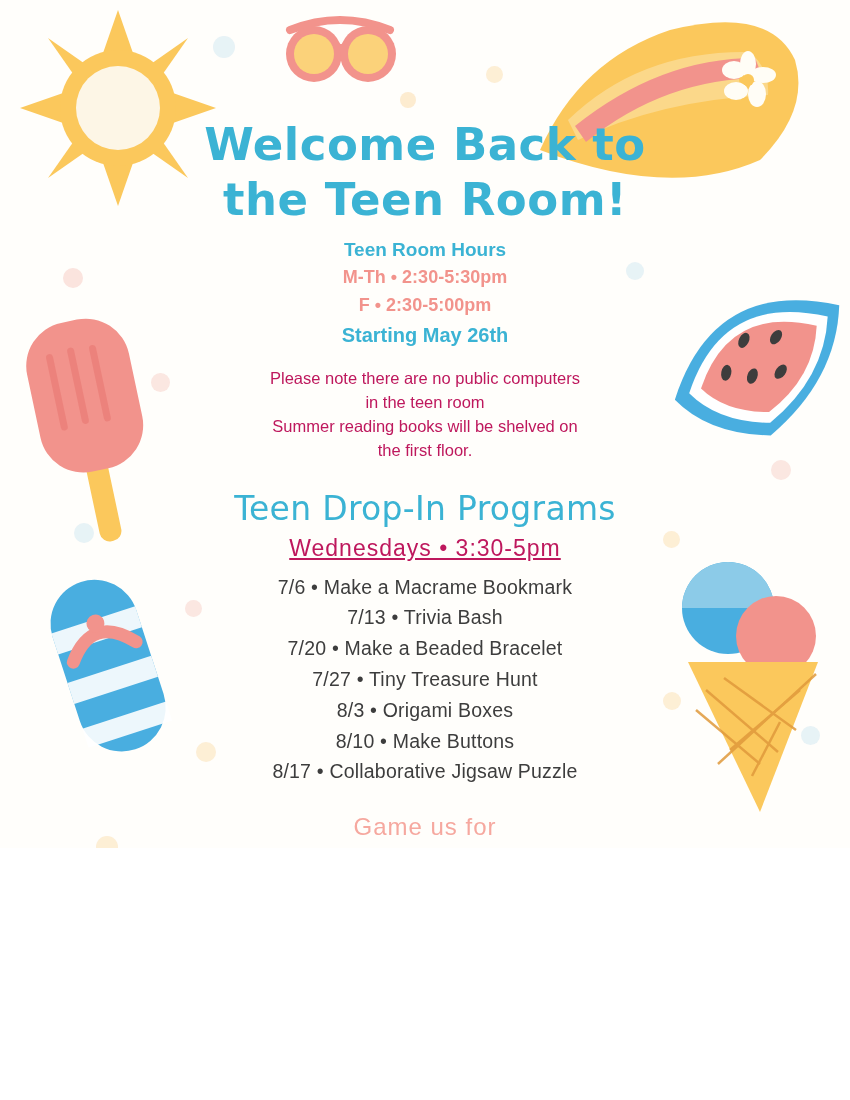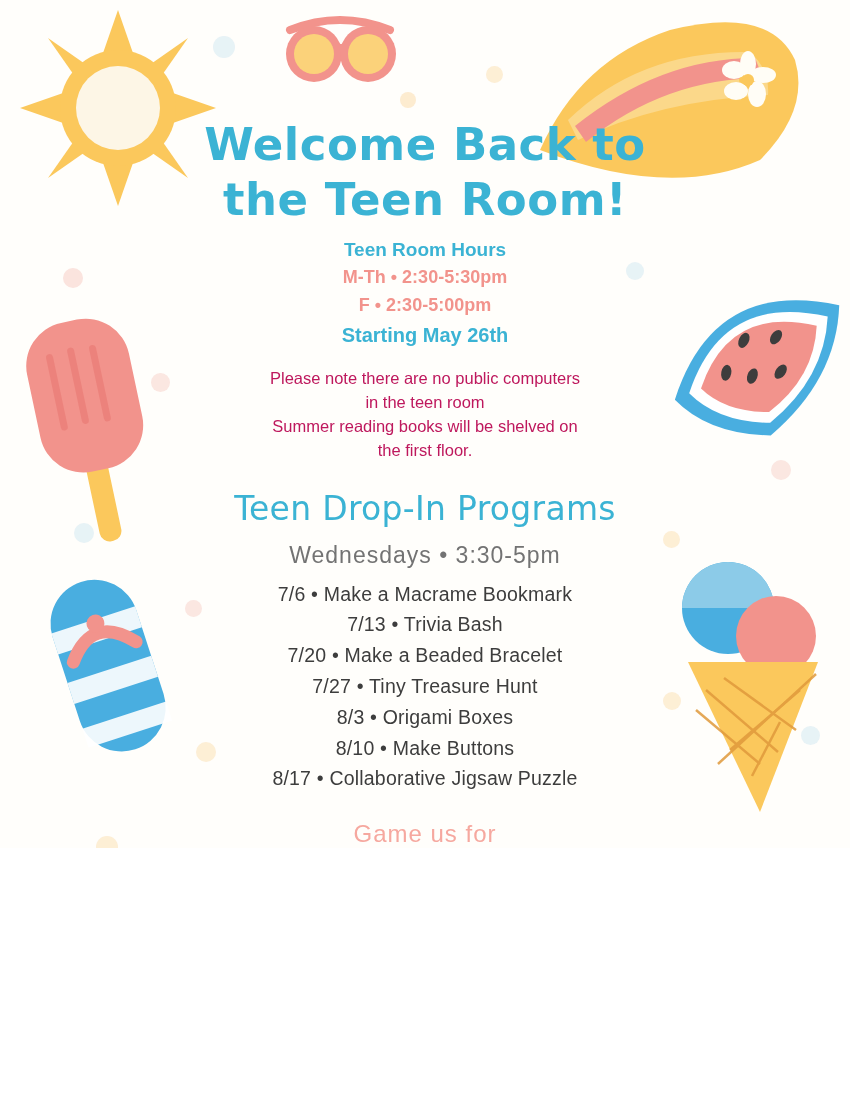--- a/index.html
+++ b/index.html
@@ -97,24 +97,25 @@
   .section-title {
     font-family: "DejaVu Sans", sans-serif;
     margin-top: 26px;
     color: #3bb3d4;
     font-weight: normal;
     font-size: 33px;
     letter-spacing: 0.3px;
   }
 
   .section-sub {
-    margin-top: 14px;
-    color: #737373;
+    margin-top: 7px;
+    color: #be185d;
     font-size: 23px;
     letter-spacing: 1px;
+    text-decoration: underline;
   }
 
   .program-list {
     margin-top: 10px;
     list-style: none;
     padding: 0;
   }
   .program-list li {
     color: #3d3d3d;
     font-size: 19.5px;

